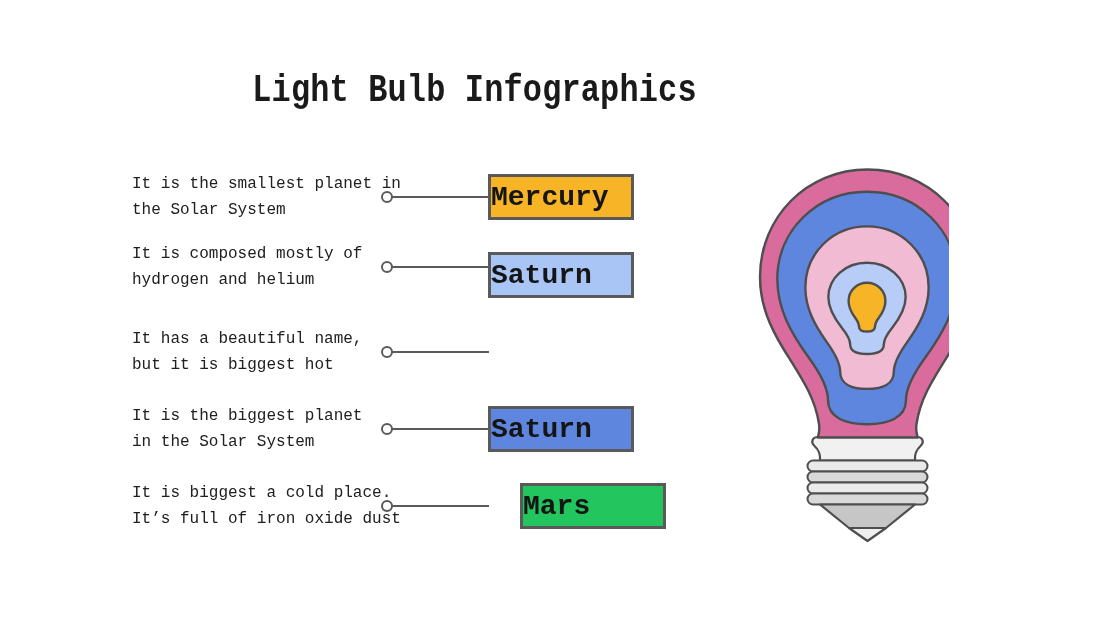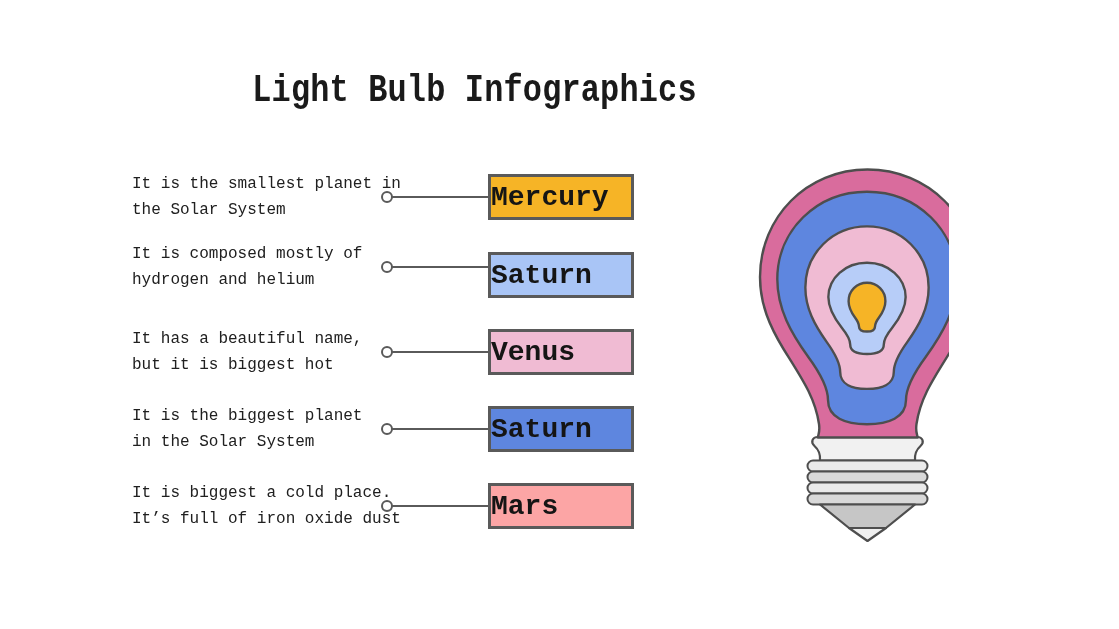--- a/index.html
+++ b/index.html
@@ -66,23 +66,20 @@
     </div>
   </div>
 
   <div class="row" style="top:329px">
     <div class="desc">
       <div>It has a beautiful name,</div>
       <div>but it is biggest hot</div>
     </div>
     <div class="dot"></div>
     <div class="connector"></div>
-    <div class="planet-box" style="background: rgb(240, 187, 211);">
-      <span>Venus</span>
-    </div>
   </div>
 
   <div class="row" style="top:406px">
     <div class="desc">
       <div>It is the biggest planet</div>
       <div>in the Solar System</div>
     </div>
     <div class="dot"></div>
     <div class="connector"></div>
     <div class="planet-box" style="background: rgb(94, 134, 223);">
@@ -90,21 +87,21 @@
     </div>
   </div>
 
   <div class="row" style="top:483px">
     <div class="desc">
       <div>It is biggest a cold place.</div>
       <div>It’s full of iron oxide dust</div>
     </div>
     <div class="dot"></div>
     <div class="connector"></div>
-    <div class="planet-box" style="background: #fca5a5;">
+    <div class="planet-box" style="background: #22c55e; margin-left: 32px;">
       <span>Mars</span>
     </div>
   </div>
 
   <svg class="bulb-svg" width="221" height="376" viewBox="0 0 221 376" xmlns="http://www.w3.org/2000/svg">
     <defs>
       <path id="blob" vector-effect="non-scaling-stroke" d="M 50 3 C 76 3 96 24 96 50 C 96 66 89 79 80 92 C 73 102 70 109 70 115 C 70 124.5 61 128 50 128 C 39 128 30 124.5 30 115 C 30 109 27 102 20 92 C 11 79 4 66 4 50 C 4 24 24 3 50 3 Z"></path>
     </defs>
 
     <path stroke="#4E4E4E" stroke-width="2.2" stroke-linejoin="round" d="M 61 270 C 55 270 53.5 275.5 57.5 279 C 62 283 63.5 288 63 293.5 L 158 293.5 C 157.5 288 159 283 163.5 279 C 167.5 275.5 166 270 160 270 Z" fill="#F1F1F1"></path>

